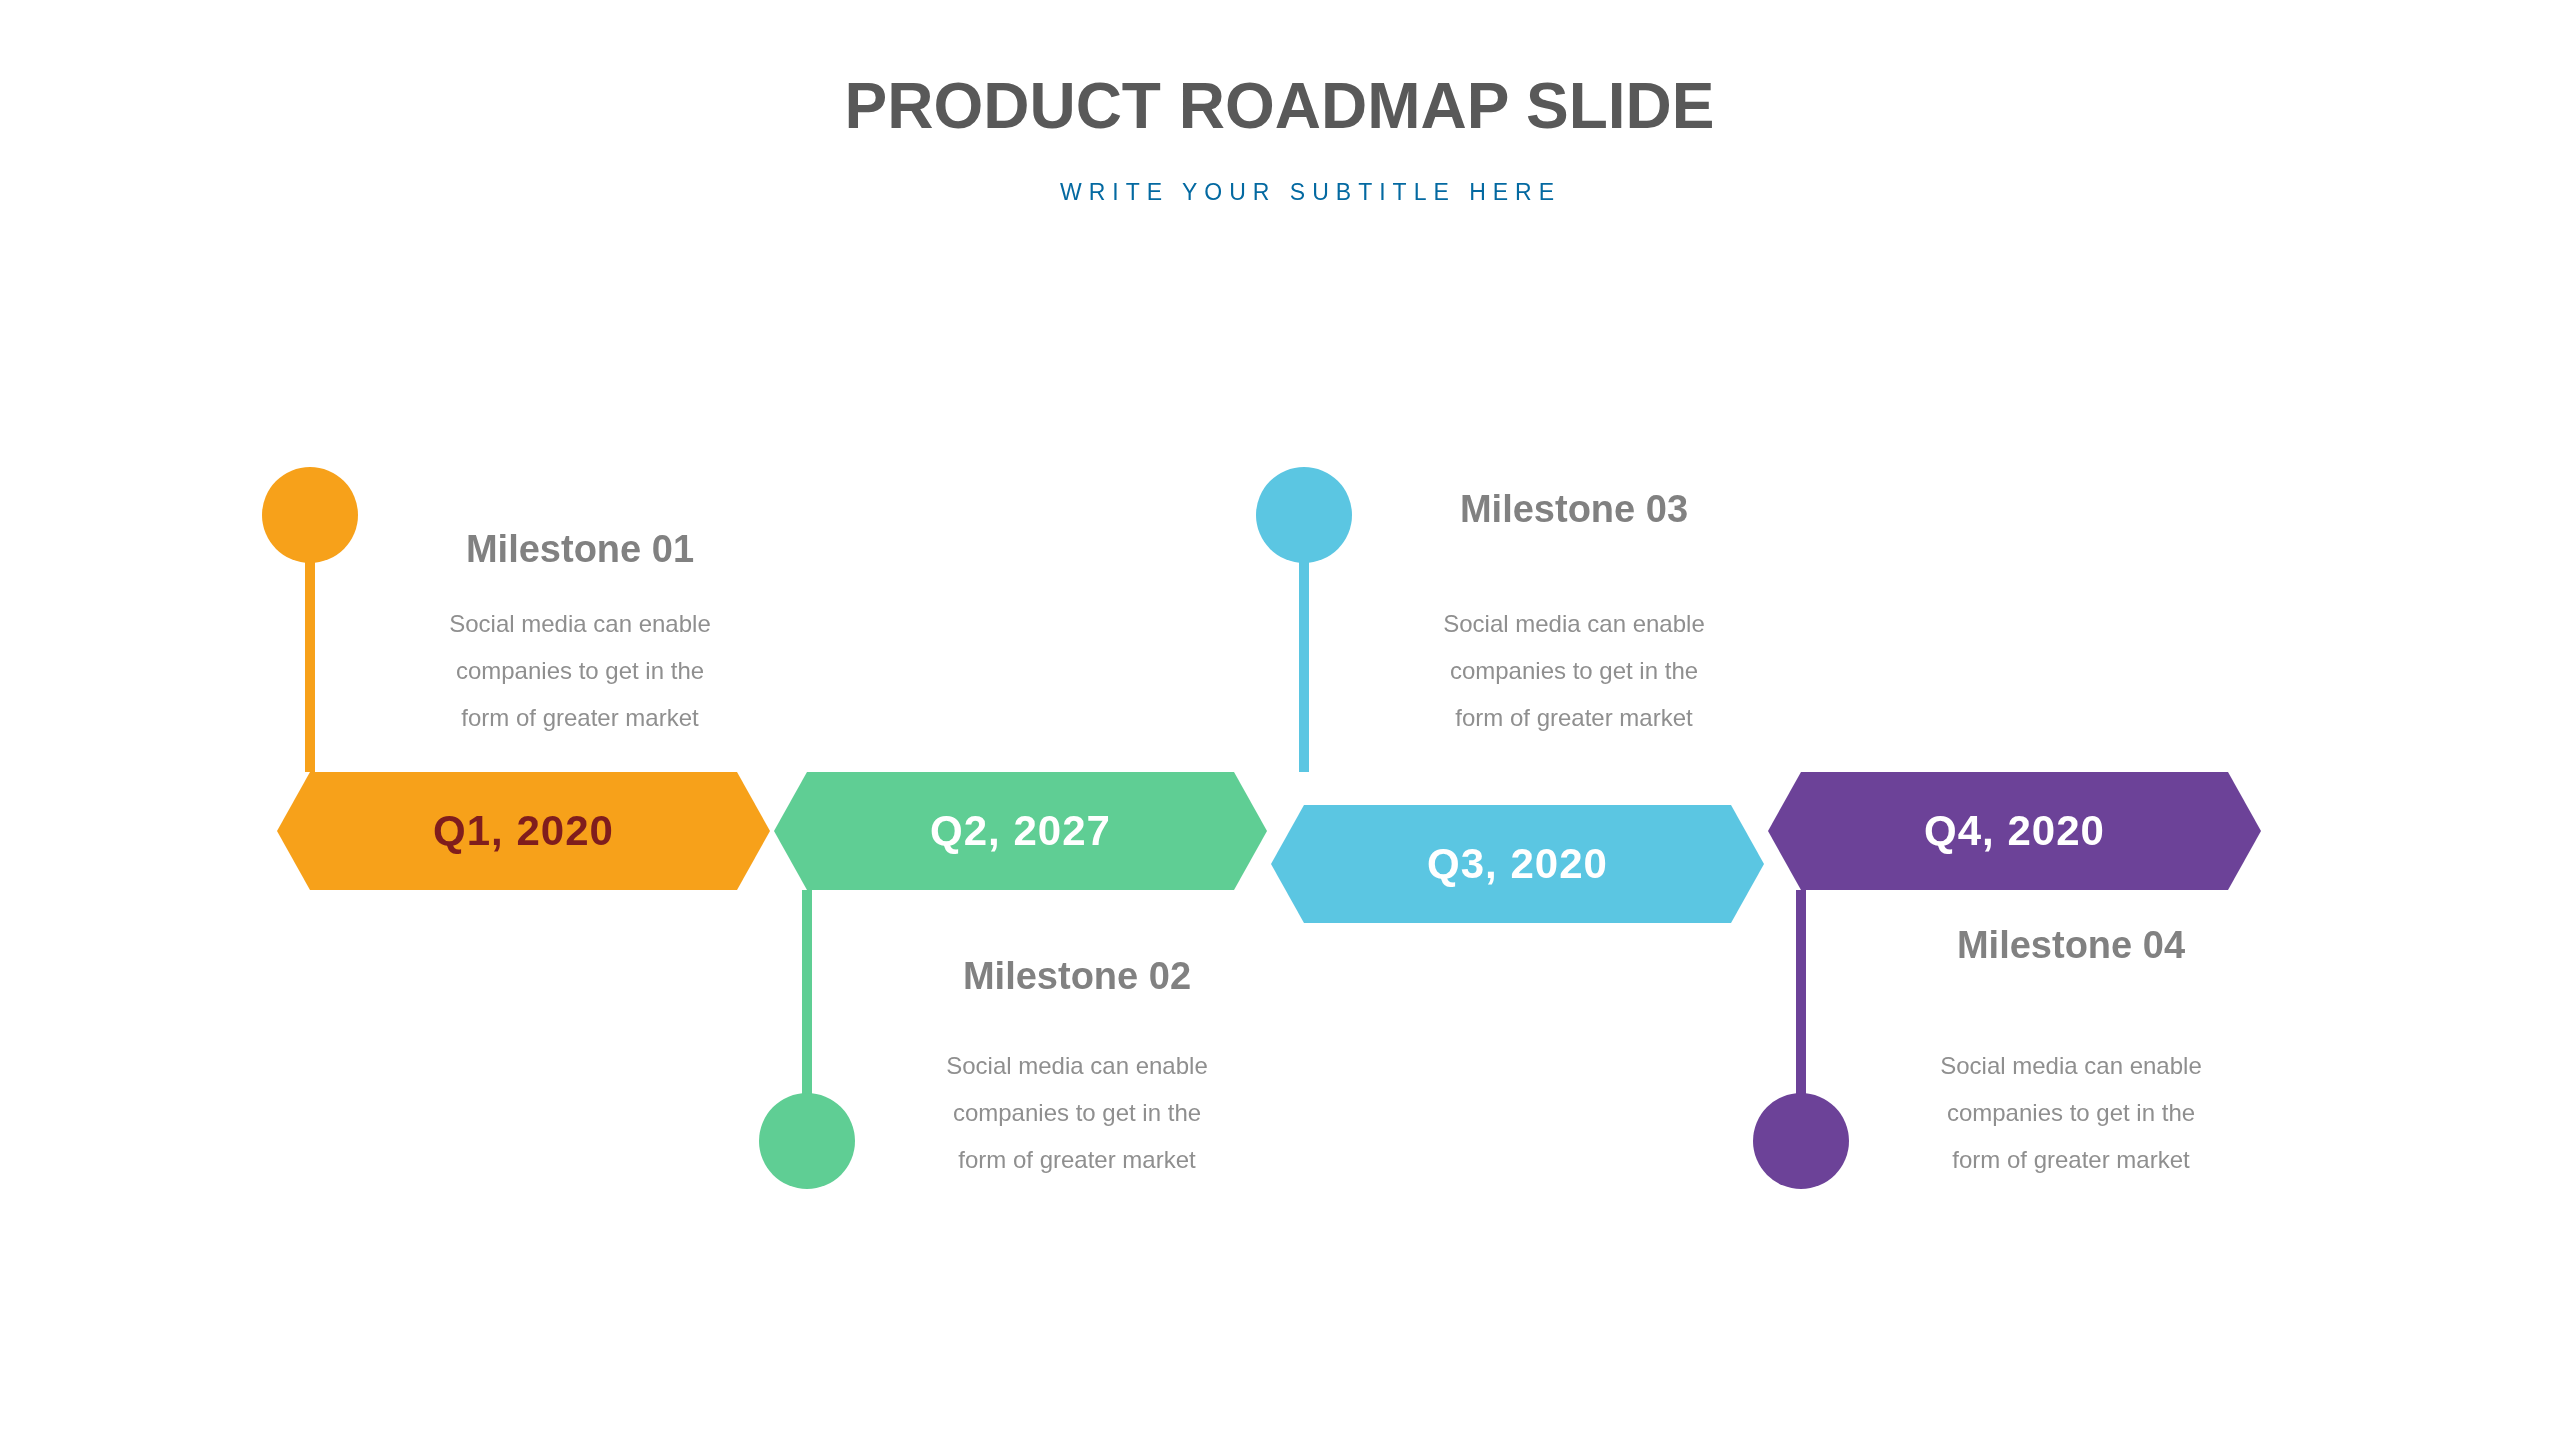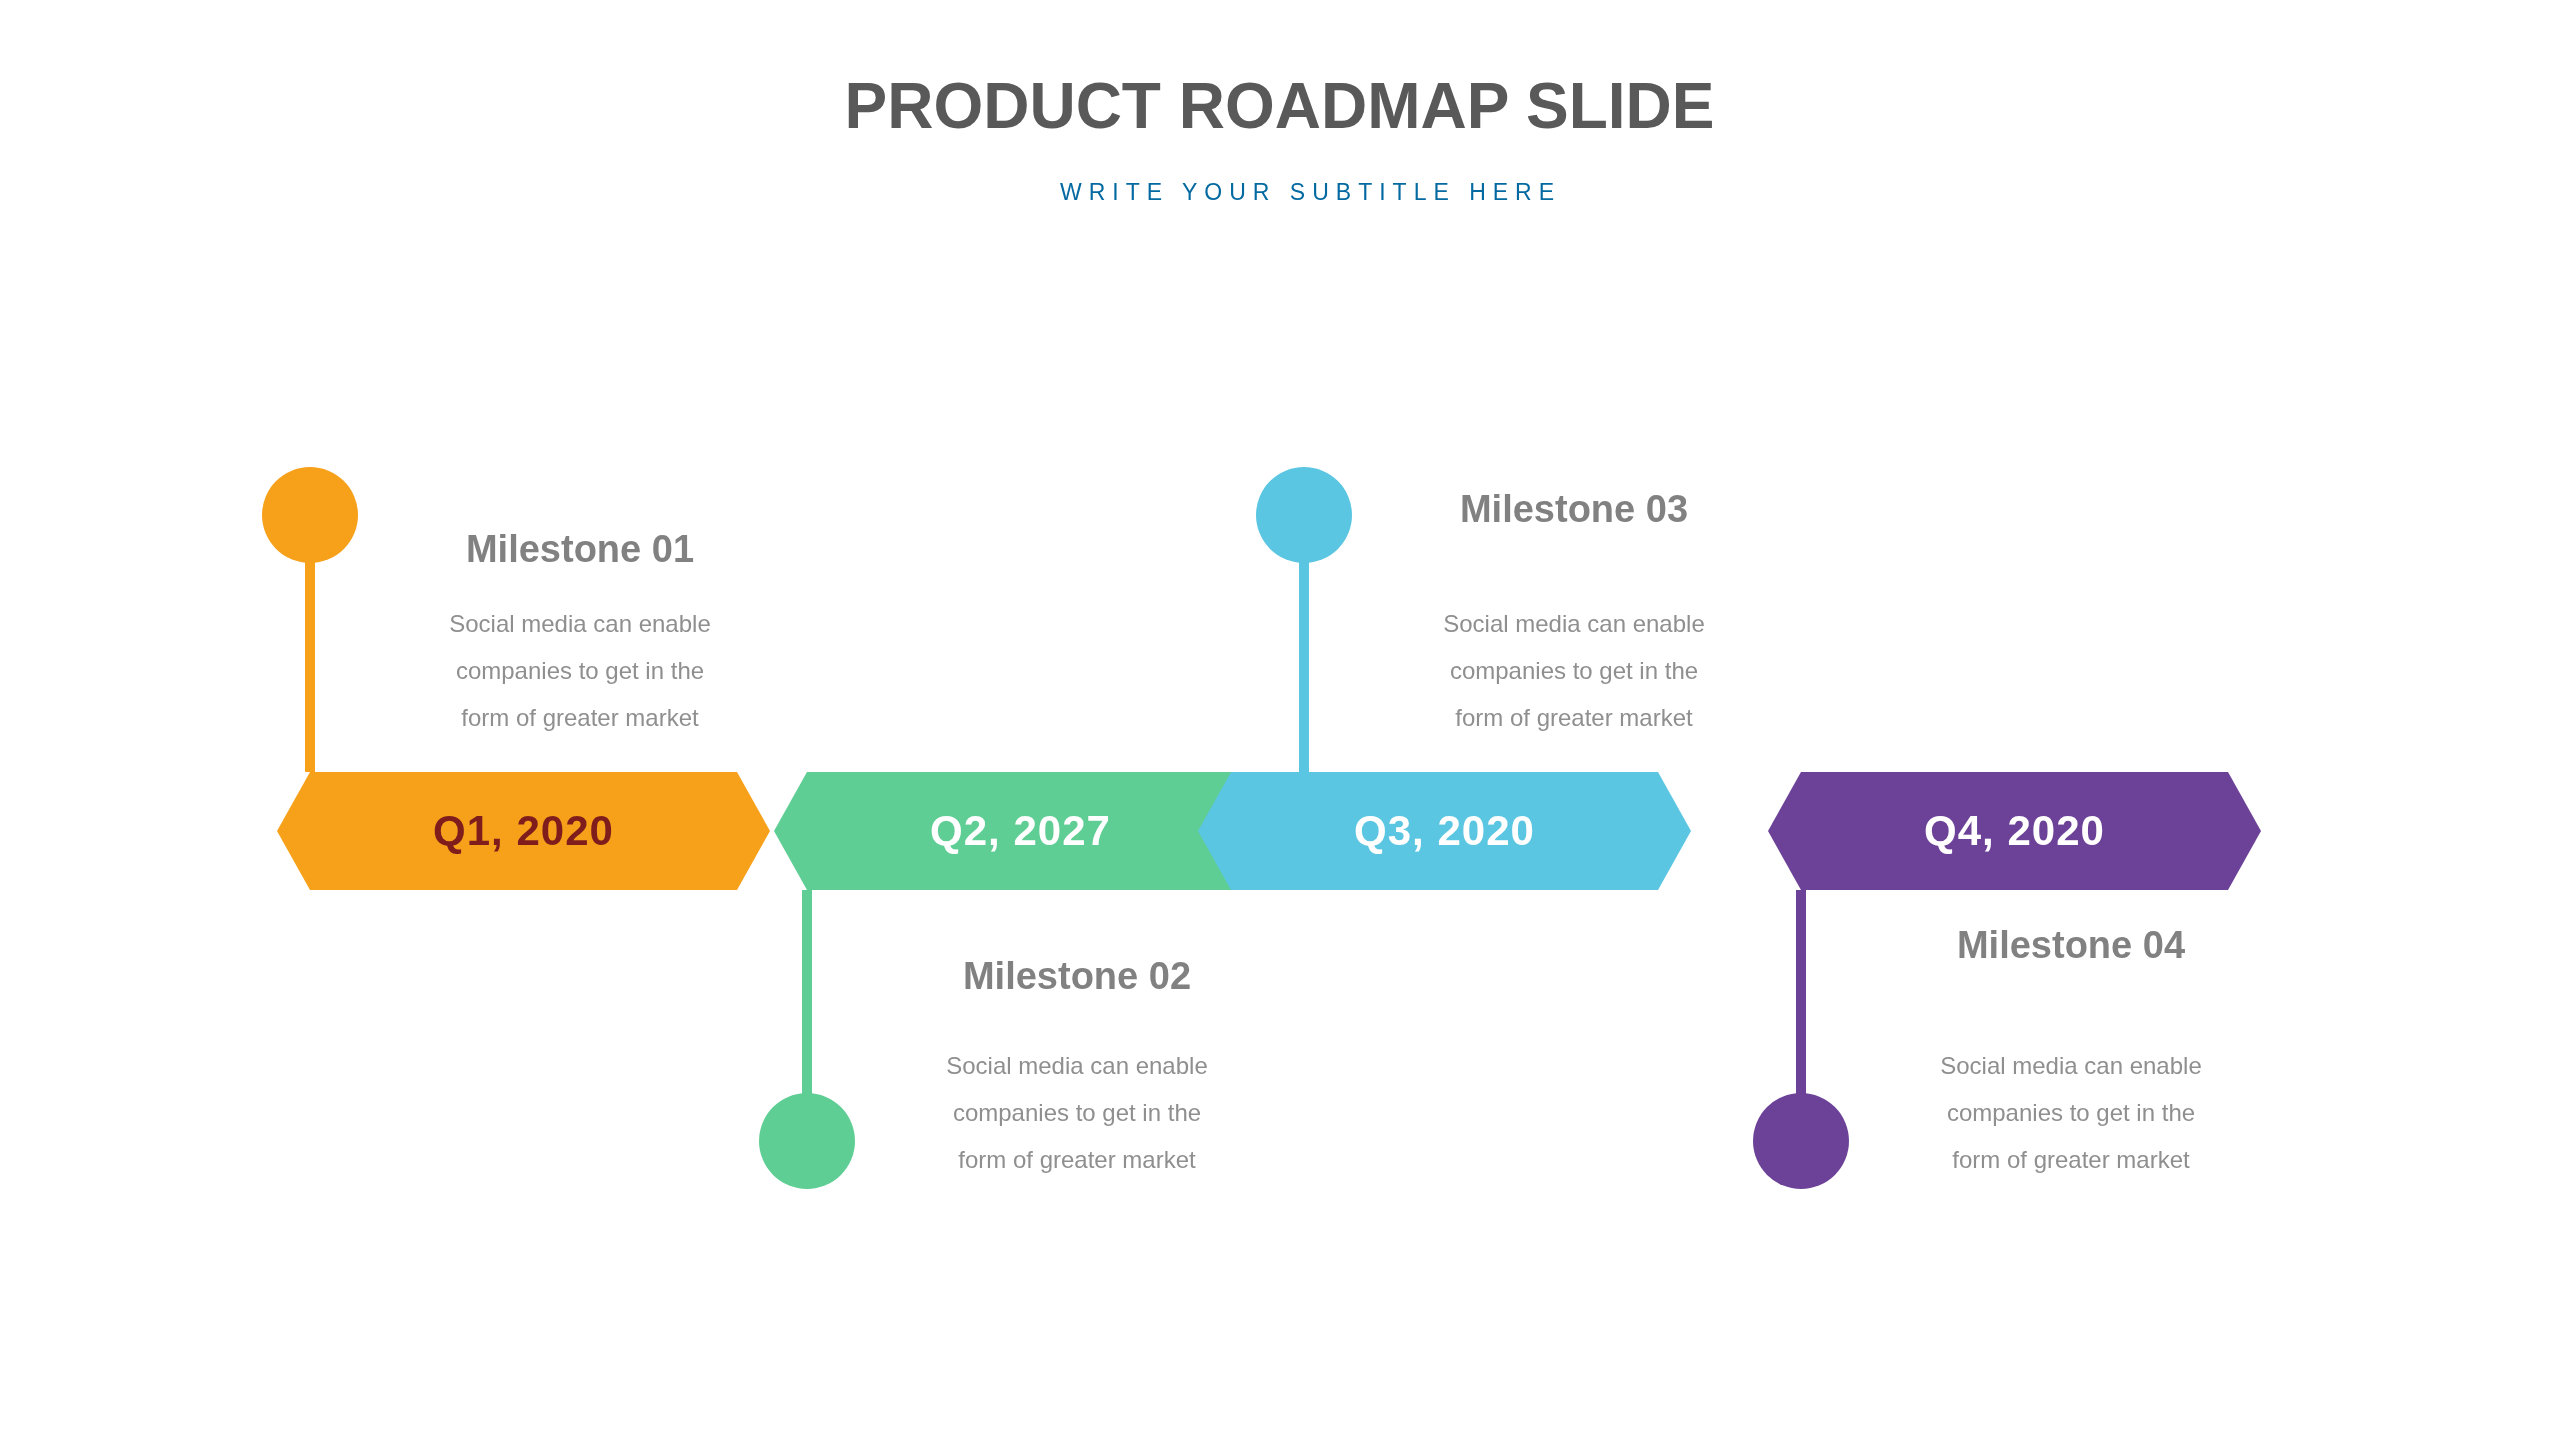--- a/index.html
+++ b/index.html
@@ -42,21 +42,21 @@
     width: 493px;
     height: 118px;
     clip-path: polygon(33px 0, calc(100% - 33px) 0, 100% 50%, calc(100% - 33px) 100%, 33px 100%, 0% 50%);
     display: flex;
     align-items: center;
     justify-content: center;
     filter: drop-shadow(0 3px 2px rgba(0,0,0,0.12));
   }
   .banner.q1 { left: 277px; }
   .banner.q2 { left: 774px; }
-  .banner.q3 { left: 1198px; }
+  .banner.q3 { left: 1271px; margin-top: 33px; }
   .banner.q4 { left: 1768px; }
   .banner-label {
     color: #ffffff;
     font-size: 42px;
     font-weight: bold;
     letter-spacing: 1px;
   }
 
   
   .circle {

